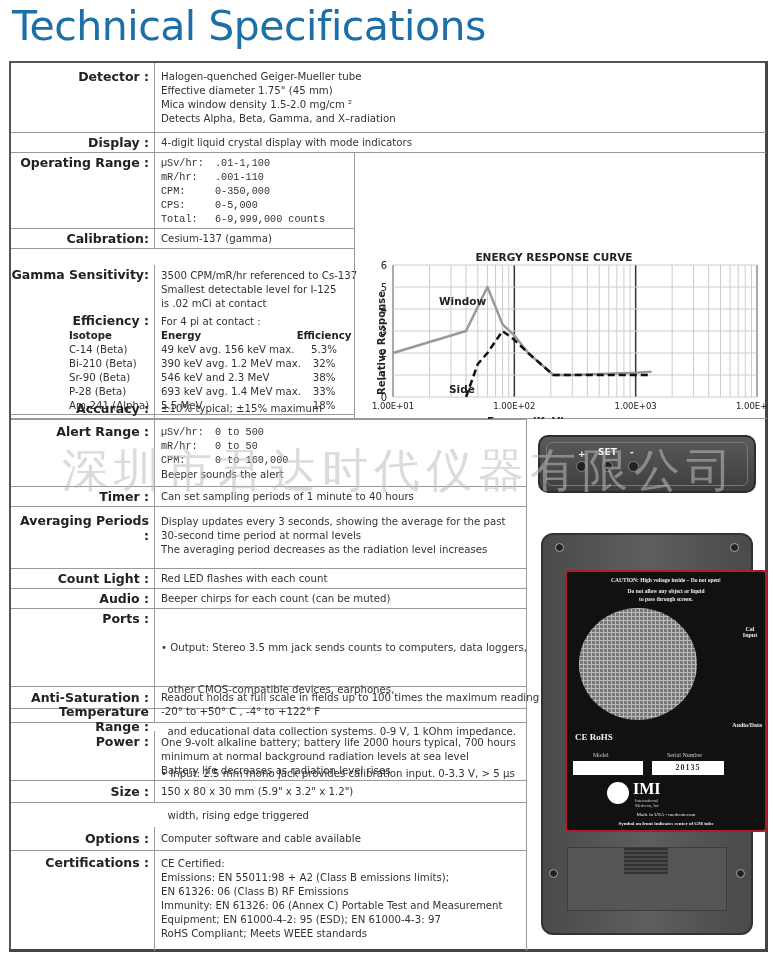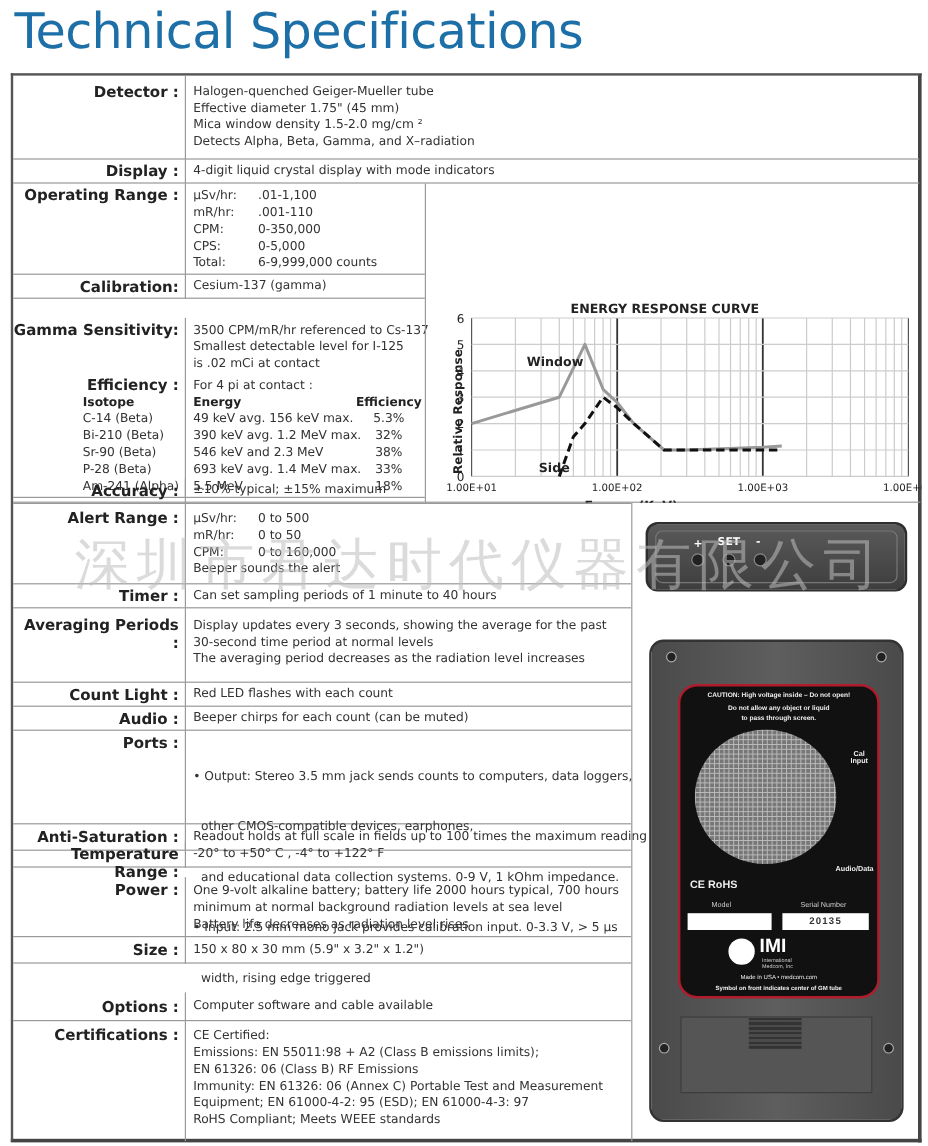--- a/index.html
+++ b/index.html
@@ -3,21 +3,21 @@
 <meta charset="utf-8">
 <style>
   * { box-sizing: border-box; margin: 0; padding: 0; }
   body { width: 773px; height: 955px; background: #fff; font-family: "DejaVu Sans", sans-serif; position: relative; overflow: hidden; color: #222; }
   .title { position: absolute; left: 12px; top: 2px; font-size: 41px; color: #1d6fa8; font-family: "DejaVu Sans", sans-serif; letter-spacing: -0.5px; }
   .frame { position: absolute; left: 9px; top: 61px; width: 759px; height: 891px; border: 2px solid #555; border-right: 3px solid #444; border-bottom: 3px solid #444; }
   .row { position: absolute; left: 0; border-bottom: 1px solid #999; }
   .lbl { position: absolute; left: 0; width: 142px; text-align: right; font-weight: bold; font-size: 12.5px; color: #222; padding-right: 4px; top: 6px; }
   .val { position: absolute; left: 150px; font-size: 10.2px; line-height: 14px; color: #333; top: 7px; white-space: nowrap; }
   .vline { position: absolute; left: 143px; top: 0; width: 1px; background: #999; }
-  .kv { display: flex; } .kv span:first-child { width: 54px; display: inline-block; }
+  .kv { display: flex; font-family: Liberation Mono, monospace; } .kv span:first-child { width: 54px; display: inline-block; }
   .chart-box { position: absolute; left: 343px; top: 90px; width: 413px; height: 266px; border-left: 1px solid #999; border-bottom: 1px solid #999; }
   .device { position: absolute; }
   .watermark { position: absolute; left: 62px; top: 440px; font-size: 46px; color: rgba(190,190,190,0.55); letter-spacing: 6px; white-space: nowrap; pointer-events: none; font-family: "DejaVu Sans", sans-serif; }
 </style>
 </head>
 <body>
 
 <div class="title">Technical Specifications</div>
 
 <div class="frame">
@@ -294,21 +294,21 @@
     <div style="position:absolute;left:58px;top:10px;color:#fff;font-size:9px;font-weight:bold">SET</div>
     <div style="position:absolute;left:90px;top:10px;color:#fff;font-size:9px;font-weight:bold">-</div>
     <div style="position:absolute;left:36px;top:24px;width:11px;height:11px;border-radius:50%;background:#222;border:1px solid #888"></div>
     <div style="position:absolute;left:62px;top:24px;width:11px;height:11px;border-radius:50%;background:#222;border:1px solid #888"></div>
     <div style="position:absolute;left:88px;top:24px;width:11px;height:11px;border-radius:50%;background:#222;border:1px solid #888"></div>
   </div>
 
   <div class="device" style="left:530px;top:470px;width:212px;height:402px;background:linear-gradient(90deg,#4a4a4a,#5e5e5e 50%,#4a4a4a);border-radius:12px;border:2px solid #333;">
     <div style="position:absolute;left:12px;top:8px;width:9px;height:9px;border-radius:50%;background:#222;border:1px solid #aaa"></div>
     <div style="position:absolute;right:12px;top:8px;width:9px;height:9px;border-radius:50%;background:#222;border:1px solid #aaa"></div>
-    <div style="position:absolute;left:22px;top:35px;width:168px;height:262px;background:#111;border:2px solid #b01c2e;border-radius:16px;color:#eee;font-family:Liberation Sans, sans-serif;">
+    <div style="position:absolute;left:22px;top:35px;width:202px;height:262px;background:#111;border:2px solid #b01c2e;border-radius:4px;color:#eee;font-family:Liberation Serif, serif;">
       <div style="position:absolute;left:0;right:0;top:5px;text-align:center;font-size:5.5px;font-weight:bold">CAUTION: High voltage inside – Do not open!</div>
       <div style="position:absolute;left:0;right:0;top:16px;text-align:center;font-size:5.5px;font-weight:bold">Do not allow any object or liquid</div>
       <div style="position:absolute;left:0;right:0;top:24px;text-align:center;font-size:5.5px;font-weight:bold">to pass through screen.</div>
       <div style="position:absolute;left:12px;top:36px;width:118px;height:112px;border-radius:50%;background-color:#777;background-image:linear-gradient(#bbb 1px,transparent 1px),linear-gradient(90deg,#bbb 1px,transparent 1px);background-size:4px 4px;"></div>
       <div style="position:absolute;right:4px;top:54px;width:22px;text-align:center;font-size:6px;font-weight:bold">Cal Input</div>
       <div style="position:absolute;right:3px;top:150px;font-size:6px;font-weight:bold">Audio/Data</div>
       <div style="position:absolute;left:8px;top:160px;font-size:9px;font-weight:bold">CE RoHS</div>
       <div style="position:absolute;left:26px;top:180px;font-size:6px;color:#ccc">Model</div>
       <div style="position:absolute;left:100px;top:180px;font-size:6px;color:#ccc">Serial Number</div>
       <div style="position:absolute;left:6px;top:189px;width:70px;height:14px;background:#fff"></div>

